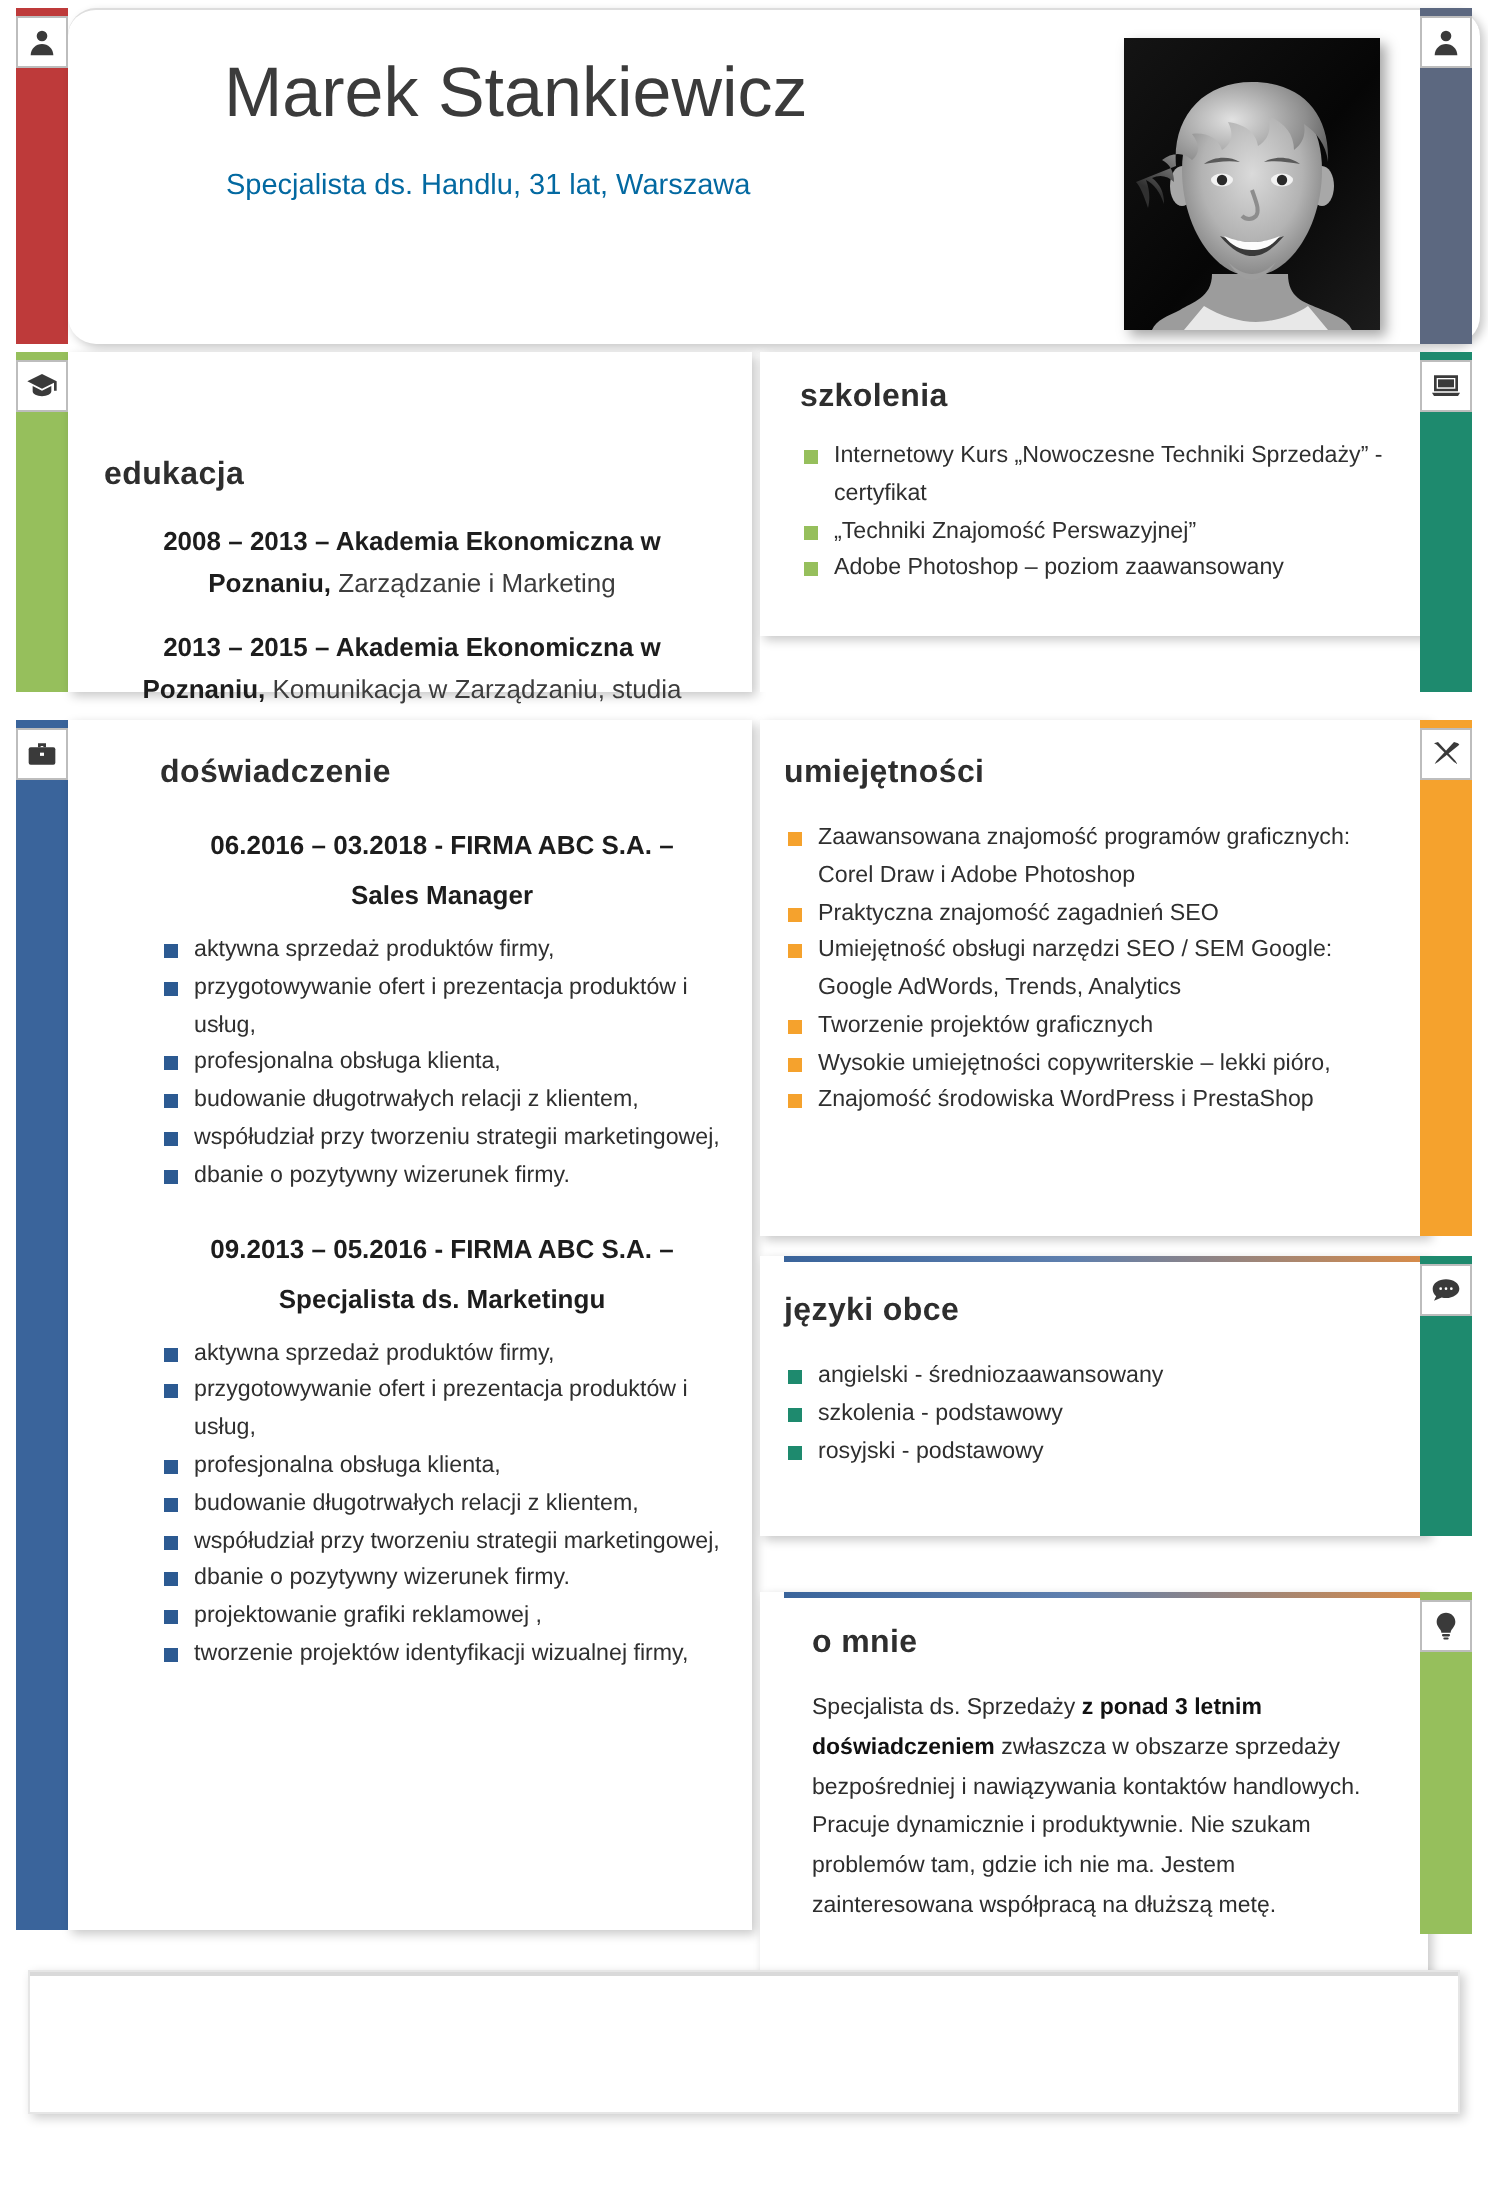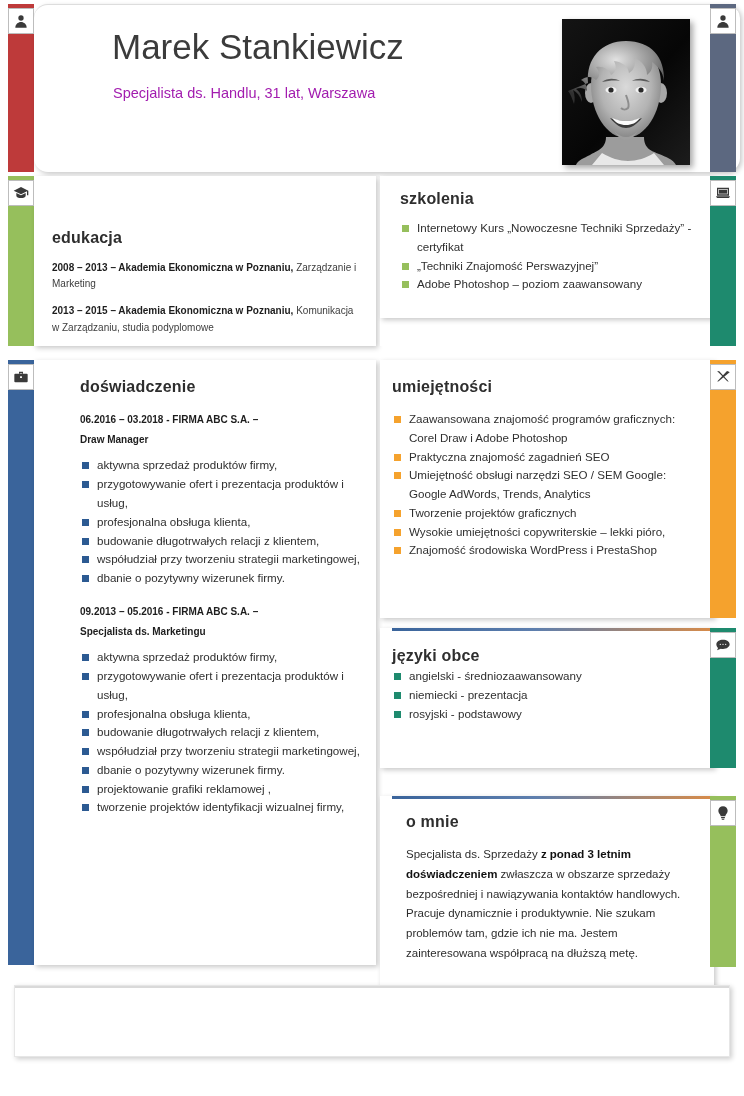--- a/index.html
+++ b/index.html
@@ -73,21 +73,21 @@
     left: 78px; top: 22px;
     font-size: 35px;
     font-weight: 300;
     color: #3b3b3b;
     letter-spacing: 0px;
   }
   .subtitle {
     position: absolute;
     left: 79px; top: 80px;
     font-size: 14.5px;
-    color: #a21caf;
+    color: #0369a1;
     font-weight: 400;
   }
   .contact-row {
     position: absolute;
     left: 79px; top: 123px;
     display: flex;
     align-items: center;
     gap: 0px;
   }
   .contact-item { display: flex; align-items: center; }
@@ -114,24 +114,25 @@
   
   .sect-title {
     font-size: 16px;
     font-weight: 700;
     color: #2e2e2e;
     letter-spacing: 0.2px;
   }
 
   .entry { margin-bottom: 11px; }
   .entry-head {
-    font-size: 10px;
+    font-size: 13px;
     font-weight: 700;
     color: #1d1d1d;
     line-height: 1.62;
+    text-align: center;
   }
   .entry-head .reg { font-weight: 400; color: #3d3d3d; }
 
   ul.bl { list-style: none; }
   ul.bl li {
     position: relative;
     padding-left: 17px;
     font-size: 11.6px;
     line-height: 1.62;
     color: #2f2f2f;
@@ -181,21 +182,21 @@
   #skl-bar   { background: #f5a22d; }
   #skl-card .inner { padding: 18px 8px 0 12px; }
   #skl-card .sect-title { margin-bottom: 14px; }
 
   
   #lng-block { left: 380px; top: 628px; width: 360px; height: 140px; }
   #lng-card  { left: 0; top: 0; width: 334px; height: 140px; }
   #lng-bar   { background: #1e8a6e; }
   #lng-card .inner { padding: 0 8px 0 12px; }
   #lng-card .divider { margin: 0 0 16px 0; width: 318px; }
-  #lng-card .sect-title { margin-bottom: 2px; }
+  #lng-card .sect-title { margin-bottom: 14px; }
 
   
   #abt-block { left: 380px; top: 796px; width: 360px; height: 171px; }
   #abt-card  { left: 0; top: 0; width: 334px; height: 195px; }
   #abt-bar   { background: #96bf5c; }
   #abt-card .inner { padding: 0 14px 0 12px; }
   #abt-card .divider { margin: 0 0 14px 0; width: 318px; }
   #abt-card .sect-title { margin-bottom: 14px; margin-left: 14px; }
   .about-text {
     font-size: 11.5px;
@@ -351,21 +352,21 @@
   </div>
 
   <div class="block" id="exp-block">
     <div class="sidebar left" id="exp-bar"></div>
     <div class="card" id="exp-card">
       <div class="inner">
         <div class="sect-title">doświadczenie</div>
 
         <div class="entry">
           <div class="entry-head">06.2016 – 03.2018 - FIRMA ABC S.A. –</div>
-          <div class="entry-head">Draw Manager</div>
+          <div class="entry-head">Sales Manager</div>
           <ul class="bl b">
             <li>aktywna sprzedaż produktów firmy,</li>
             <li>przygotowywanie ofert i prezentacja produktów i usług,</li>
             <li>profesjonalna obsługa klienta,</li>
             <li>budowanie długotrwałych relacji z klientem,</li>
             <li>współudział przy tworzeniu strategii marketingowej,</li>
             <li>dbanie o pozytywny wizerunek firmy.</li>
           </ul>
         </div>
 
@@ -417,21 +418,21 @@
     </div>
   </div>
 
   <div class="block" id="lng-block">
     <div class="card" id="lng-card">
       <div class="inner">
         <div class="divider"></div>
         <div class="sect-title">języki obce</div>
         <ul class="bl t">
           <li>angielski - średniozaawansowany</li>
-          <li>niemiecki - prezentacja</li>
+          <li>szkolenia - podstawowy</li>
           <li>rosyjski - podstawowy</li>
         </ul>
       </div>
     </div>
     <div class="sidebar right" id="lng-bar"></div>
     <div class="badge right">
       <svg viewBox="0 0 24 24">
           <path d="M12 4c5.5 0 10 3.1 10 7s-4.5 7-10 7c-1.1 0-2.2-.1-3.2-.4L3 20l1.6-3.4C3 15.3 2 13.3 2 11c0-3.9 4.5-7 10-7z"></path>
           <circle cx="8" cy="11" r="1" fill="#fff"></circle>
           <circle cx="12" cy="11" r="1" fill="#fff"></circle>

